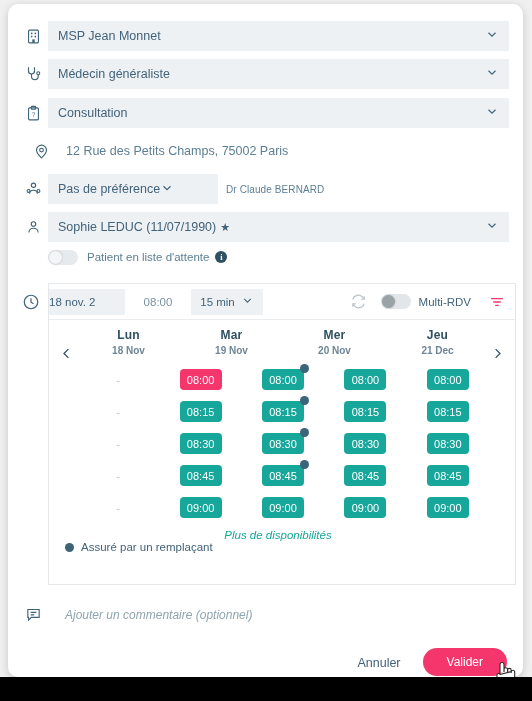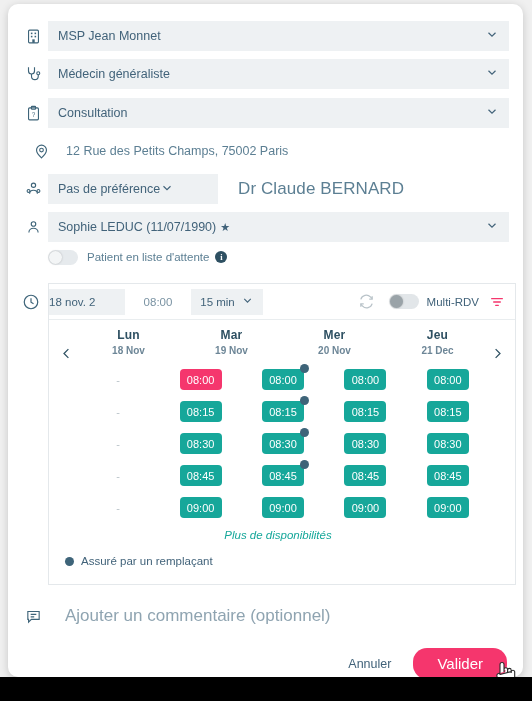--- a/index.html
+++ b/index.html
@@ -87,23 +87,23 @@
     background: #eef1f3;
     height: 30px;
     display: flex;
     align-items: center;
     padding: 12px 10px;
     color: #42637a;
     font-size: 12.5px;
     position: relative;
   }
   .doctor-name {
-    font-size: 17px;
+    font-size: 10px;
     color: #5c7f93;
-    padding-left: 20px;
+    padding-left: 8px;
     letter-spacing: .1px;
   }
   .star { margin-left: 4px; color: #42637a; font-size: 11px; }
 
   
   .toggle {
     width: 30px; height: 15px;
     border-radius: 8px;
     background: #e6eaed;
     position: relative;
@@ -186,21 +186,21 @@
     gap: 6px;
     font-size: 11.5px;
     color: #42637a;
   }
   .tb-spacer { flex: 1; }
   .tb-refresh { color: #b9c3c9; margin-right: 14px; display: flex; }
   .tb-multilabel {
     font-size: 11.5px;
     color: #42637a;
     margin-left: 8px;
-    margin-right: 10px;
+    margin-right: 18px;
   }
   .tb-filter { color: #f5366d; display: flex; }
 
   .cal-grid {
     position: relative;
     height: 264px;
   }
   .nav-arrow {
     position: absolute;
     top: 26px;
@@ -280,21 +280,21 @@
     top: 209px;
     text-align: center;
     color: #16a79a;
     font-size: 11.5px;
     cursor: pointer;
     font-style: italic;
   }
   .legend {
     position: absolute;
     left: 16px;
-    top: 235px;
+    top: 221px;
     display: flex;
     align-items: center;
   }
   .legend .ldot {
     width: 9px; height: 9px;
     border-radius: 50%;
     background: #3e6479;
     margin-right: 7px;
   }
   .legend .ltext {
@@ -305,43 +305,44 @@
   
   .comment-row {
     position: absolute;
     left: 0; top: 602px;
     width: 515px;
     display: flex;
     align-items: center;
     padding-left: 10px;
   }
   .comment-ph {
-    font-size: 17px;
+    font-size: 12px;
+    font-style: italic;
     color: #8fa4b1;
     padding-left: 17px;
   }
 
   
   .footer {
     position: absolute;
     right: 16px; top: 644px;
     display: flex;
-    align-items: center;
+    align-items: flex-end;
   }
   .btn-cancel {
     font-size: 12.5px;
     color: #42637a;
     background: none;
     border: none;
     padding: 6px 14px;
     cursor: pointer;
     font-family: "Liberation Sans", sans-serif;
   }
   .btn-validate {
-    font-size: 15px;
+    font-size: 12px;
     color: #ffffff;
     background: #f5366d;
     border: none;
     border-radius: 14px;
     padding: 7px 24px;
     margin-left: 8px;
     cursor: pointer;
     font-family: "Liberation Sans", sans-serif;
   }
   .cursor-hand {

